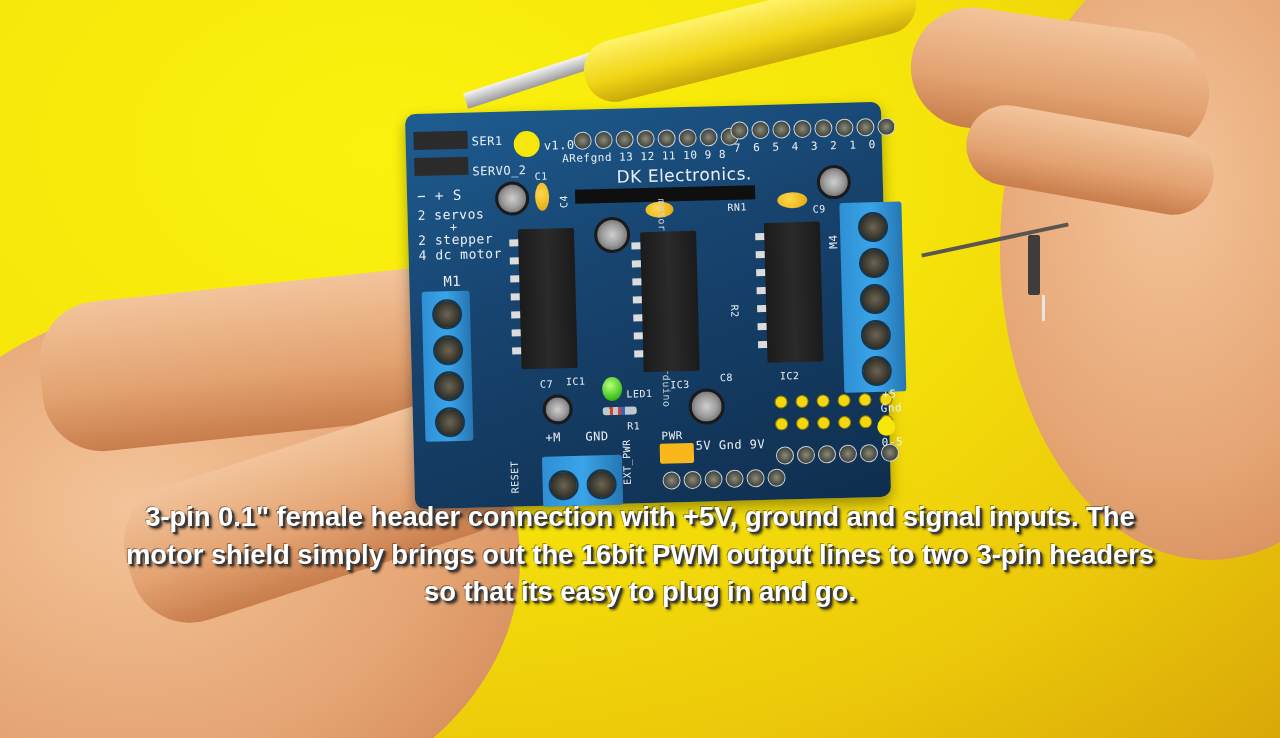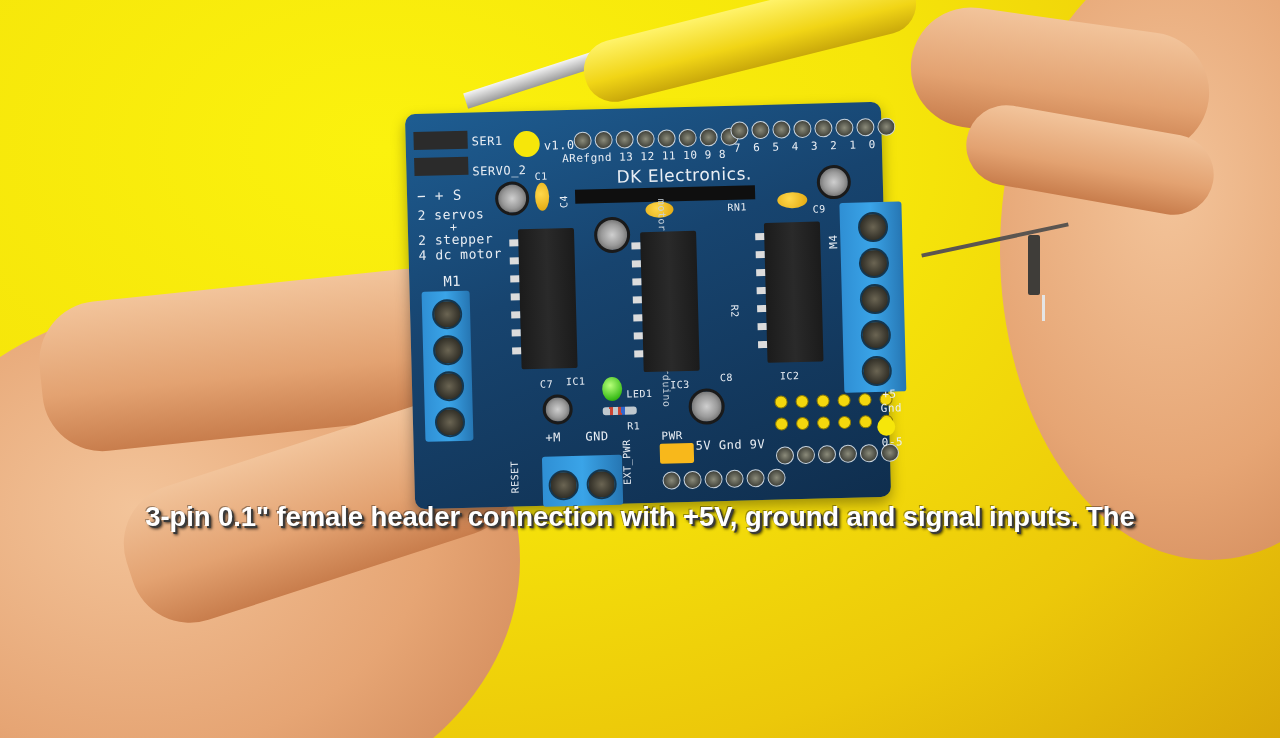--- a/index.html
+++ b/index.html
@@ -177,13 +177,15 @@
   <span class="abs silk" style="left:468px;top:300px;font-size:11px;">Gnd</span>
   <div class="abs" style="left:464px;top:316px;width:18px;height:18px;border-radius:50%;background:#f6e60a;"></div>
   <div class="abs" style="left:362px;top:342px;white-space:nowrap;">
     <span class="pad"></span><span class="pad"></span><span class="pad"></span><span class="pad"></span><span class="pad"></span><span class="pad"></span>
   </div>
   <span class="abs silk" style="left:468px;top:334px;font-size:11px;">0-5</span>
 </div>
 
 <div class="caption">
   <div>3-pin 0.1" female header connection with +5V, ground and signal inputs. The</div>
+  <div>motor shield simply brings out the 16bit PWM output lines to two 3-pin headers</div>
+  <div>so that its easy to plug in and go.</div>
 </div>
 
 </body></html>

